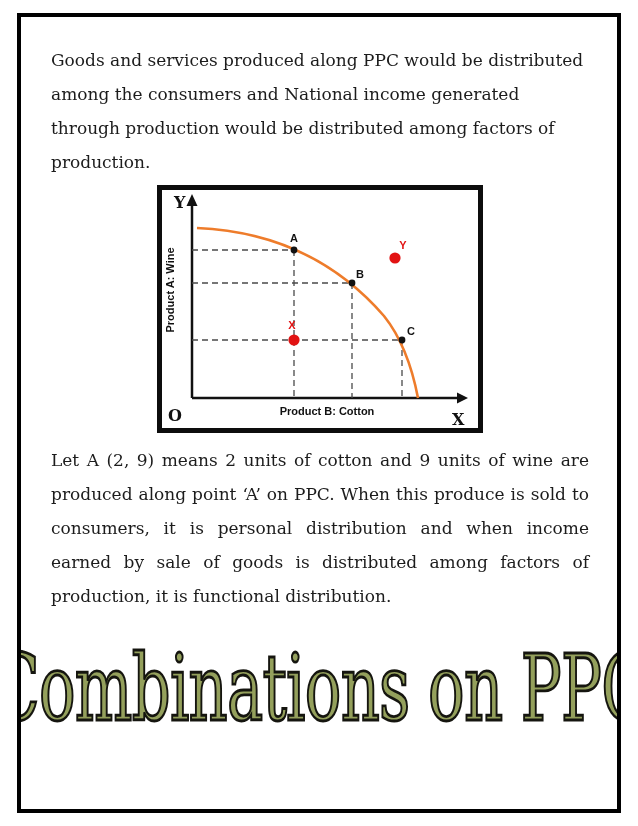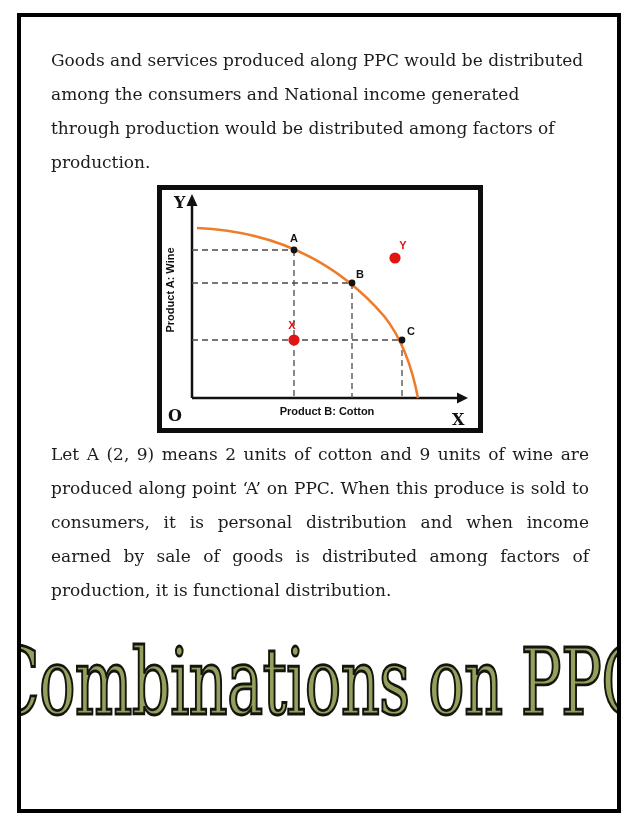--- a/index.html
+++ b/index.html
@@ -27,21 +27,21 @@
     font-size: 17px;
     line-height: 2.0;
     margin: 0;
   }
   .para.top {
     text-align: left;
     margin-bottom: 6px;
   }
   .para.bottom {
     text-align: justify;
-    margin-top: 4px;
+    margin-top: 10px;
   }
   .chart-wrap {
     display: flex;
     justify-content: center;
     margin: 6px 0 4px 0;
   }
   .chart-frame {
     border: 5px solid #0d0d0d;
     background: #ffffff;
     line-height: 0;

